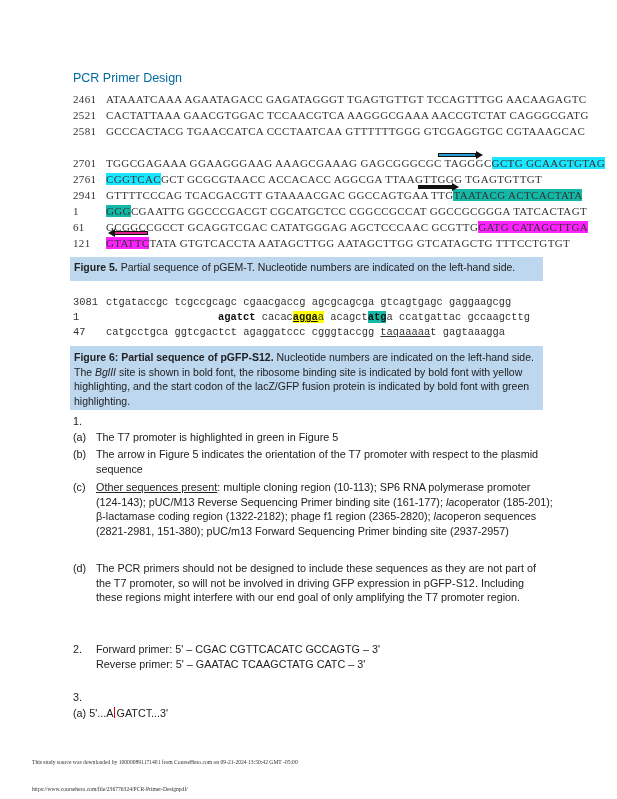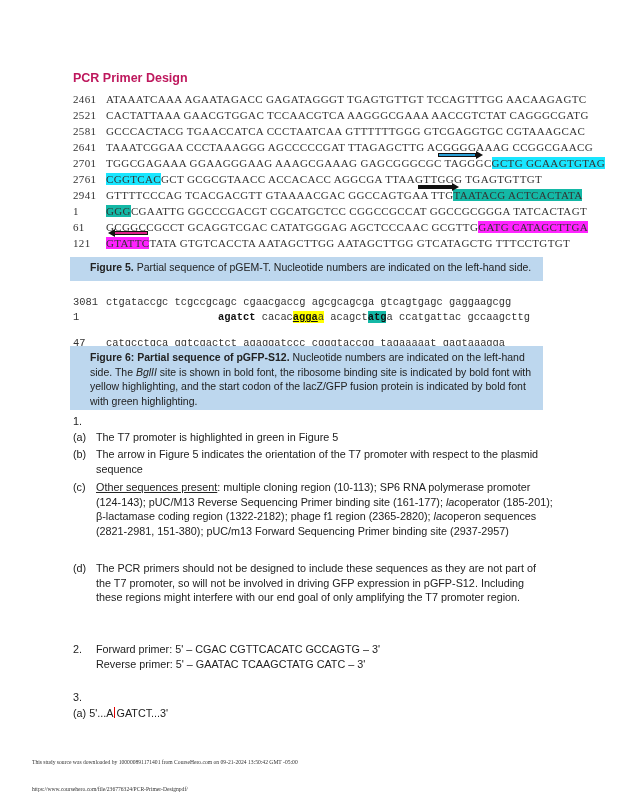--- a/index.html
+++ b/index.html
@@ -2,40 +2,40 @@
 <html><head>
 <meta charset="utf-8">
 <style>
   html, body { margin: 0; padding: 0; }
   body {
     width: 617px; height: 799px; background: #ffffff; position: relative;
     overflow: hidden; font-family: "Liberation Sans", sans-serif; color: #222;
   }
   .page { position: absolute; left: 0; top: 0; width: 617px; height: 799px; }
   .title {
-    position: absolute; left: 73px; top: 71px; font-size: 12.5px; font-weight: bold; color: #be185d;
+    position: absolute; left: 73px; top: 71px; font-size: 12.5px; font-weight: normal; color: #0369a1;
   }
   .seq {
     position: absolute; left: 73px; font-family: "Liberation Serif", serif; font-size: 11px;
     color: #333; white-space: pre; letter-spacing: 0.35px; line-height: 16px;
   }
   .seq .num { display: inline-block; width: 33px; }
   .mono {
     position: absolute; left: 73px; font-family: "Liberation Mono", monospace; font-size: 10.4px;
     color: #333; white-space: pre; line-height: 15px;
   }
   .hl-cyan { background: #19e6ff; }
   .hl-green { background: #14b8a6; }
   .hl-magenta { background: #ff22ff; }
   .hl-yellow { background: #ffff00; }
   .b { font-weight: bold; color: #111; }
   .u { text-decoration: underline; }
   .caption {
     position: absolute; left: 70px; width: 473px; background: #bdd7ee; font-size: 10.5px;
-    color: #222; line-height: 14.5px; padding: 4px 4px 4px 20px; box-sizing: border-box;
+    color: #222; line-height: 14.5px; padding: 4px 4px 4px 4px; box-sizing: border-box;
   }
   .caption .cb { font-weight: bold; }
   .arrow { position: absolute; height: 6px; }
   .arrow .shaft { position: absolute; top: 1px; height: 4px; border: 1px solid #111; box-sizing: border-box; }
   .arrow .head { position: absolute; top: -1px; width: 0; height: 0; border-top: 4px solid transparent; border-bottom: 4px solid transparent; }
   .ans { position: absolute; left: 73px; font-size: 10.8px; color: #222; line-height: 14.5px; }
   .ans-item { position: absolute; left: 73px; width: 480px; font-size: 10.8px; color: #222; line-height: 14.5px; }
   .ans-item .lbl { position: absolute; left: 0; top: 0; }
   .ans-item .txt { margin-left: 23px; display: block; }
   .cut { display: inline-block; width: 1px; height: 11px; background: #e00000; vertical-align: -1px; margin: 0 1px; }
@@ -44,21 +44,20 @@
 </head>
 <body>
 
 <div class="page">
 
   <div class="title">PCR Primer Design</div>
 
   <div class="seq" style="top:91px;"><span class="num">2461</span><span>ATAAATCAAA</span> <span>AGAATAGACC</span> <span>GAGATAGGGT</span> <span>TGAGTGTTGT</span> <span>TCCAGTTTGG</span> <span>AACAAGAGTC</span></div>
   <div class="seq" style="top:107px;"><span class="num">2521</span><span>CACTATTAAA</span> <span>GAACGTGGAC</span> <span>TCCAACGTCA</span> <span>AAGGGCGAAA</span> <span>AACCGTCTAT</span> <span>CAGGGCGATG</span></div>
   <div class="seq" style="top:123px;"><span class="num">2581</span><span>GCCCACTACG</span> <span>TGAACCATCA</span> <span>CCCTAATCAA</span> <span>GTTTTTTGGG</span> <span>GTCGAGGTGC</span> <span>CGTAAAGCAC</span></div>
-  <div class="seq" style="top:139px;"><span class="num">2641</span><span>TAAATCGGAA</span> <span>CCCTAAAGGG</span> <span>AGCCCCCGAT</span> <span>TTAGAGCTTG</span> <span>ACGGGGAAAG</span> <span>CCGGCGAACG</span></div>
   <div class="seq" style="top:155px;"><span class="num">2701</span><span>TGGCGAGAAA</span> <span>GGAAGGGAAG</span> <span>AAAGCGAAAG</span> <span>GAGCGGGCGC</span> <span>TAGGGC</span><span class="hl-cyan"><span>GCTG</span> <span>GCAAGTGTAG</span></span></div>
   <div class="seq" style="top:171px;"><span class="num">2761</span><span class="hl-cyan">CGGTCAC</span><span>GCT</span> <span>GCGCGTAACC</span> <span>ACCACACC</span> <span>AGGCGA</span> <span>TTAAGTTGGG</span> <span>TGAGTGTTGT</span></div>
   <div class="seq" style="top:187px;"><span class="num">2941</span><span>GTTTTCCCAG</span> <span>TCACGACGTT</span> <span>GTAAAACGAC</span> <span>GGCCAGTGAA</span> <span>TTG</span><span class="hl-green"><span>TAATACG</span> <span>ACTCACTATA</span></span></div>
   <div class="seq" style="top:203px;"><span class="num">1</span><span class="hl-green">GGG</span><span>CGAATTG</span> <span>GGCCCGACGT</span> <span>CGCATGCTCC</span> <span>CGGCCGCCAT</span> <span>GGCCGCGGGA</span> <span>TATCACTAGT</span></div>
   <div class="seq" style="top:219px;"><span class="num">61</span><span>GCGGCCGCCT</span> <span>GCAGGTCGAC</span> <span>CATATGGGAG</span> <span>AGCTCCCAAC</span> <span>GCGTTG</span><span class="hl-magenta"><span>GATG</span> <span>CATAGCTTGA</span></span></div>
   <div class="seq" style="top:235px;"><span class="num">121</span><span class="hl-magenta">GTATTC</span><span>TATA</span> <span>GTGTCACCTA</span> <span>AATAGCTTGG</span> <span>AATAGCTTGG</span> <span>GTCATAGCTG</span> <span>TTTCCTGTGT</span></div>
 
   <div class="arrow" style="left:438px; top:152px; width:44px;">
     <div class="shaft" style="left:0; width:38px; background:#2a9fd6;"></div>
     <div class="head" style="left:38px; border-left:7px solid #111;"></div>
@@ -69,21 +68,21 @@
   </div>
   <div class="arrow" style="left:108px; top:230px; width:40px;">
     <div class="head" style="left:0; border-right:7px solid #111;"></div>
     <div class="shaft" style="left:6px; width:34px; background:#e0208a;"></div>
   </div>
 
   <div class="caption" style="top:257px; height:24px; padding-top:3px;"><span class="cb">Figure 5.</span><span> Partial sequence of pGEM-T. Nucleotide numbers are indicated on the left-hand side.</span></div>
 
   <div class="mono" style="top:295px;"><span style="display:inline-block;width:33px;">3081</span><span>ctgataccgc tcgccgcagc cgaacgaccg agcgcagcga gtcagtgagc gaggaagcgg</span></div>
   <div class="mono" style="top:310px;"><span style="display:inline-block;width:33px;">1</span><span style="display:inline-block;width:112px;"></span><span class="b">agatct</span> <span>cacac</span><span class="hl-yellow b u">agga</span><span class="hl-yellow">a</span> <span>acagct</span><span class="hl-green b">atg</span><span>a</span> <span>ccatgattac gccaagcttg</span></div>
-  <div class="mono" style="top:325px;"><span style="display:inline-block;width:33px;margin-top:11px;">47</span><span>catgcctgca ggtcgactct agaggatccc cgggtaccgg </span><span class="u">taqaaaaa</span><span>t gagtaaagga</span></div>
+  <div class="mono" style="top:325px;"><span style="display:inline-block;width:33px;">47</span><span>catgcctgca ggtcgactct agaggatccc cgggtaccgg </span><span class="u">taqaaaaa</span><span>t gagtaaagga</span></div>
 
   <div class="caption" style="top:346px; height:64px;"><span class="cb">Figure 6: Partial sequence of pGFP-S12.</span><span> Nucleotide numbers are indicated on the left-hand side. The </span><i>BglII</i><span> site is shown in bold font, the ribosome binding site is indicated by bold font with yellow highlighting, and the start codon of the lacZ/GFP fusion protein is indicated by bold font with green highlighting.</span></div>
 
   <div class="ans" style="top:414px;">1.</div>
 
   <div class="ans-item" style="top:430px;">
       <span class="lbl">(a)</span>
       <span class="txt">The T7 promoter is highlighted in green in Figure 5</span>
     </div>
   <div class="ans-item" style="top:447px;">

